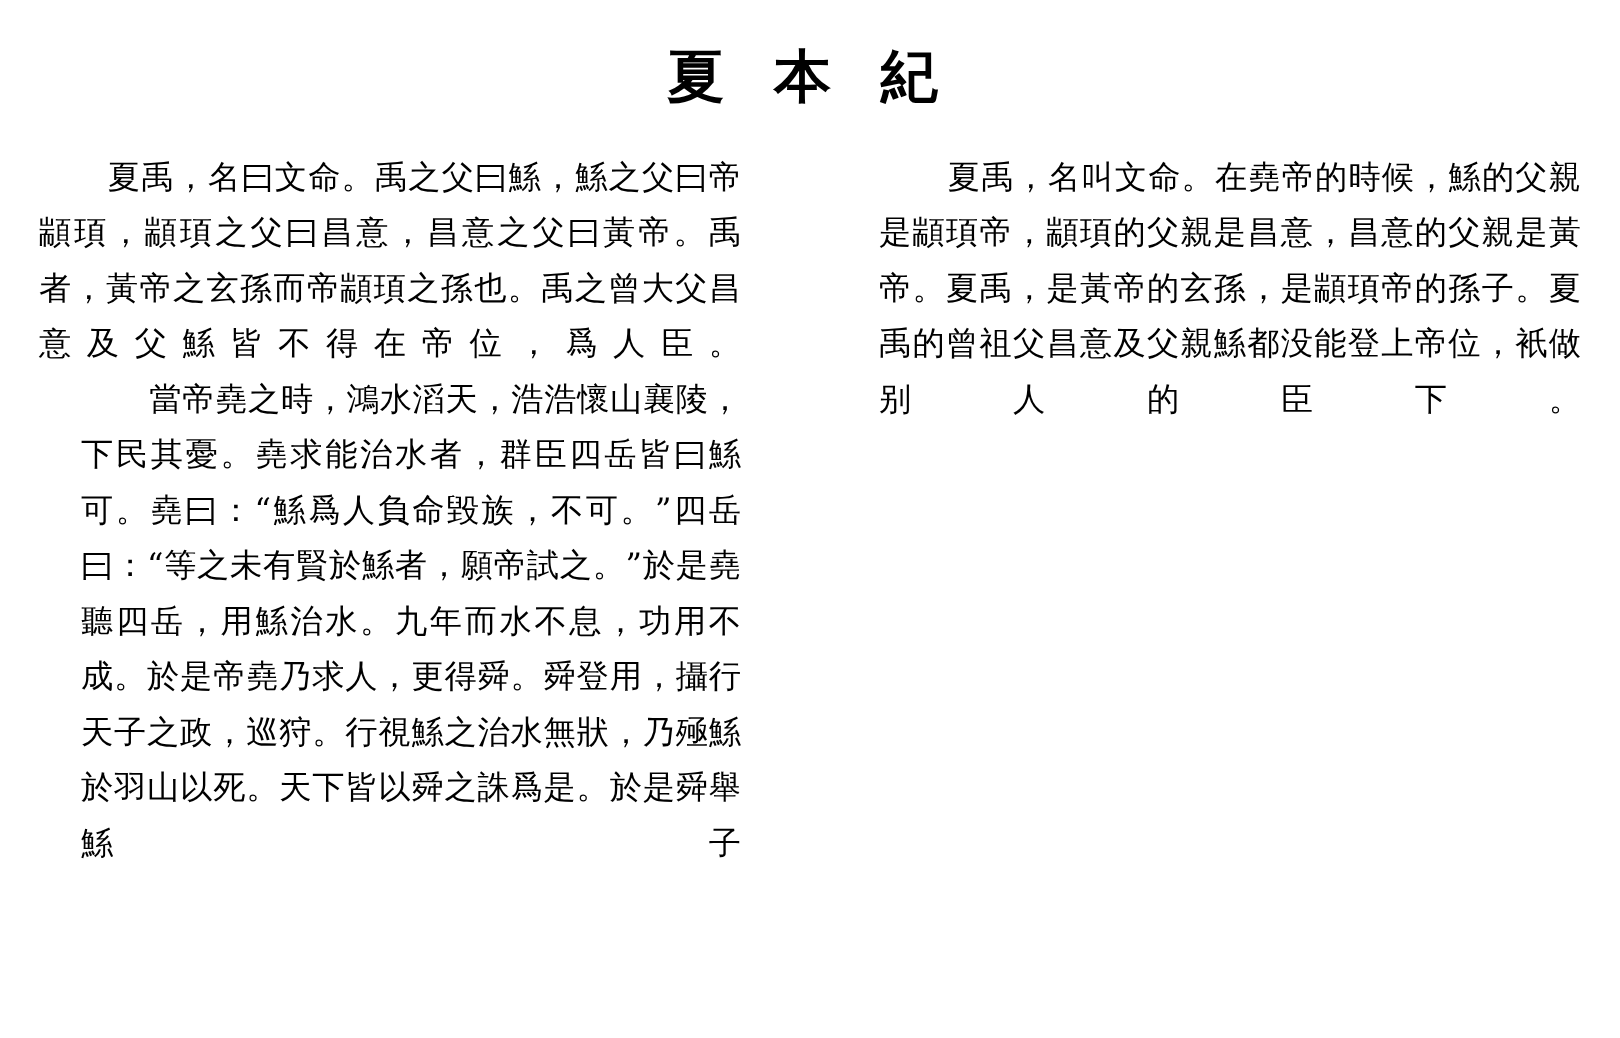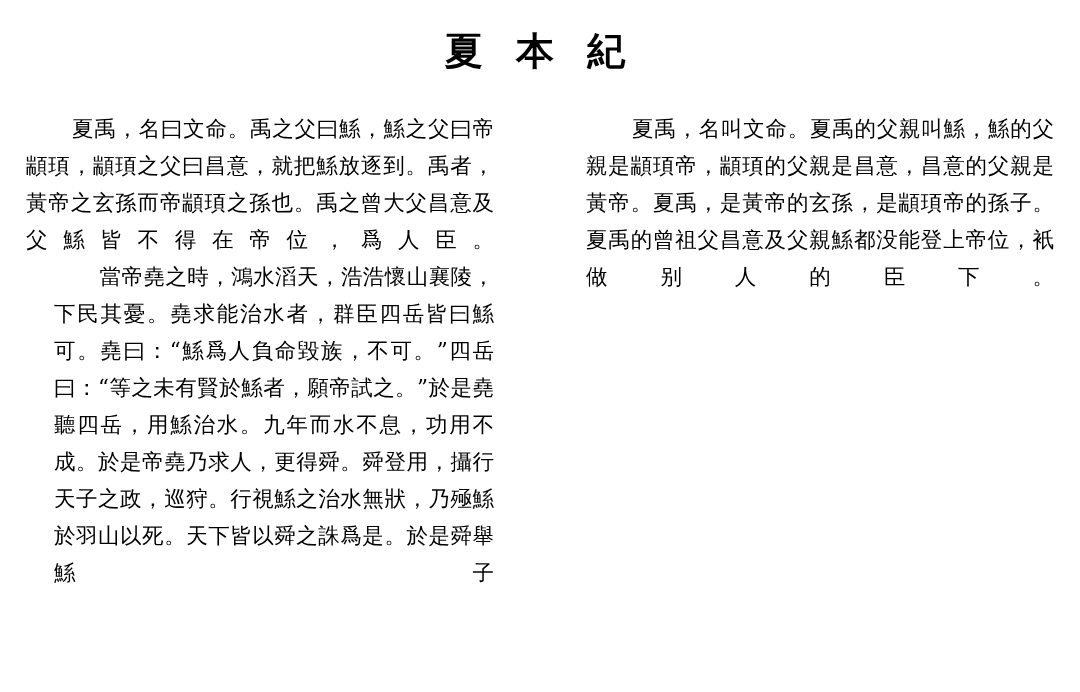--- a/index.html
+++ b/index.html
@@ -20,21 +20,21 @@
     height: 692px;
     box-sizing: border-box;
     padding: 18px 26px 0 26px;
   }
   .title {
     text-align: center;
     font-size: 38px;
     font-weight: bold;
     letter-spacing: 10px;
     line-height: 1.3;
-    margin: 8px 0 36px 0;
+    margin: 8px 0 26px 0;
     font-family: "DejaVu Serif", "Liberation Serif", serif;
   }
   .columns {
     display: flex;
     flex-direction: row;
     justify-content: space-between;
     align-items: flex-start;
     gap: 44px;
   }
   .col {
@@ -67,22 +67,22 @@
 </head>
 <body>
 
 <div class="page">
 
   <div class="title">夏 本 紀</div>
 
   <div class="columns">
 
     <div class="col col-left">
-      <p><span class="indent"></span><span>夏禹，名曰文命。禹之父曰鯀，鯀之父曰帝顓頊，顓頊之父曰昌意，就把鯀放逐到。禹者，黃帝之玄孫而帝顓頊之孫也。禹之曾大父昌意及父鯀皆不得在帝位，爲人臣。</span></p>
+      <p><span class="indent"></span><span>夏禹，名曰文命。禹之父曰鯀，鯀之父曰帝顓頊，顓頊之父曰昌意，昌意之父曰黃帝。禹者，黃帝之玄孫而帝顓頊之孫也。禹之曾大父昌意及父鯀皆不得在帝位，爲人臣。</span></p>
       <p class="last"><span class="indent"></span><span>當帝堯之時，鴻水滔天，浩浩懷山襄陵，下民其憂。堯求能治水者，群臣四岳皆曰鯀可。堯曰：“鯀爲人負命毀族，不可。”四岳曰：“等之未有賢於鯀者，願帝試之。”於是堯聽四岳，用鯀治水。九年而水不息，功用不成。於是帝堯乃求人，更得舜。舜登用，攝行天子之政，巡狩。行視鯀之治水無狀，乃殛鯀於羽山以死。天下皆以舜之誅爲是。於是舜舉鯀子</span></p>
     </div>
 
     <div class="col col-right">
-      <p><span class="indent"></span><span>夏禹，名叫文命。夏禹的父親叫鯀，鯀的父親是顓頊帝，顓頊的父親是昌意，昌意的父親是黃帝。夏禹，是黃帝的玄孫，是顓頊帝的孫子。夏禹的曾祖父昌意及父親鯀都没能登上帝位，衹做别人的臣下。</span></p>
+      <p><span class="indent"></span><span>夏禹，名叫文命。在堯帝的時候，鯀的父親是顓頊帝，顓頊的父親是昌意，昌意的父親是黃帝。夏禹，是黃帝的玄孫，是顓頊帝的孫子。夏禹的曾祖父昌意及父親鯀都没能登上帝位，衹做别人的臣下。</span></p>
     </div>
 
   </div>
 </div>
 
 </body></html>

